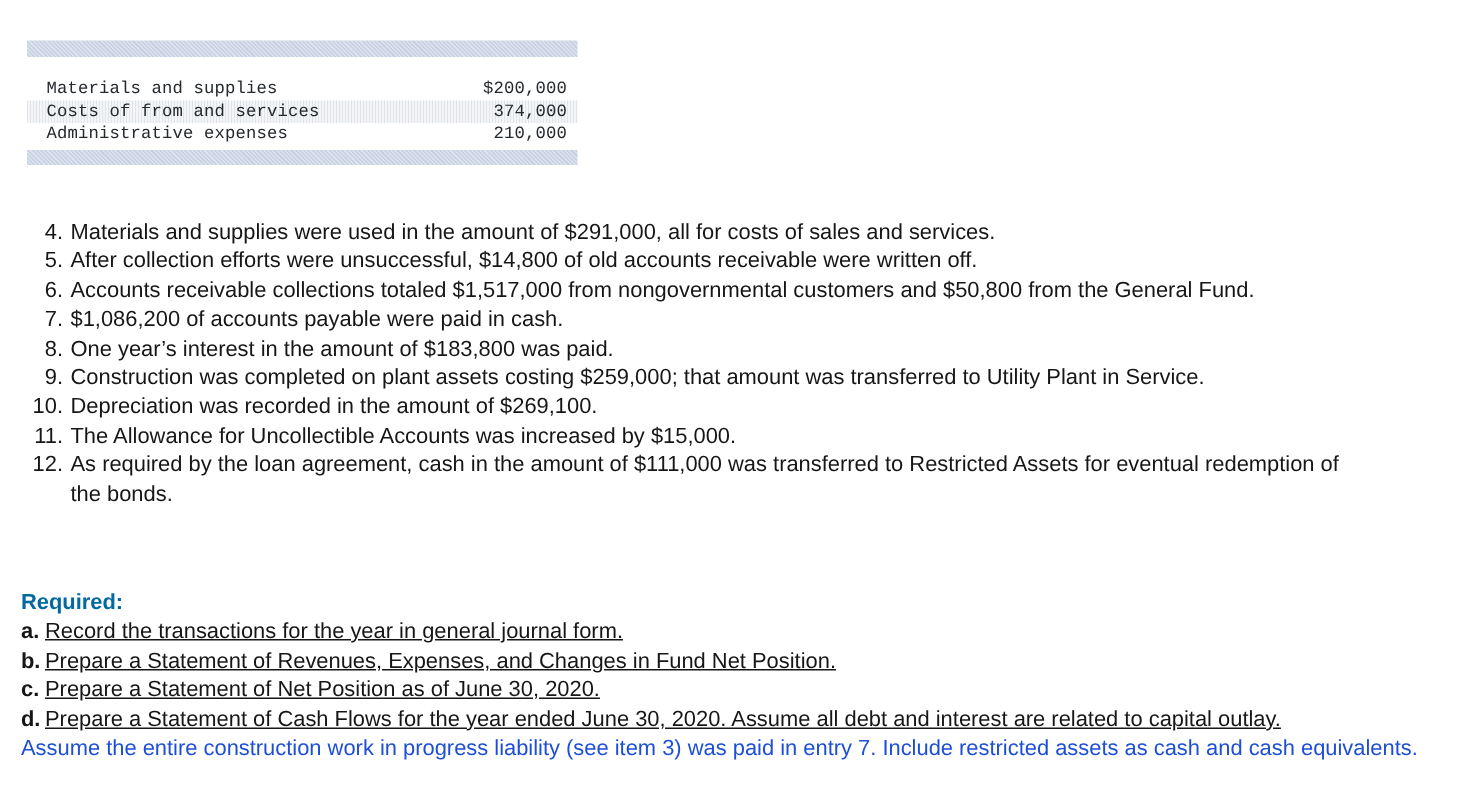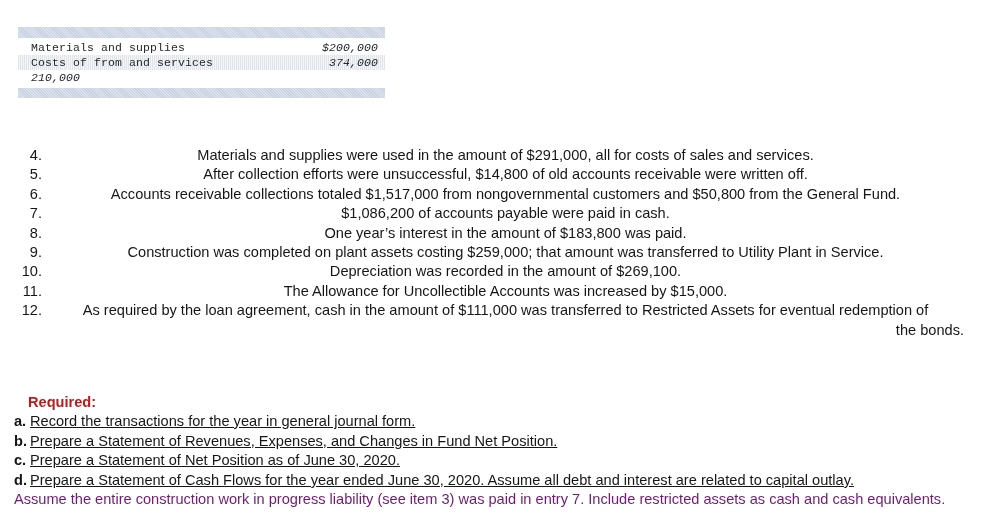--- a/index.html
+++ b/index.html
@@ -33,21 +33,21 @@
       rgba(255,255,255,0.35) 1px,
       rgba(255,255,255,0.0) 1px,
       rgba(255,255,255,0.0) 2px);
   }
   .dt-bar.footer {
     margin-top: 3px;
     height: 10px;
   }
   .dt-body {
     background: #ffffff;
-    padding-top: 2px;
+    padding-top: 14px;
   }
   .dt-row {
     display: flex;
     align-items: baseline;
     justify-content: space-between;
     font-family: "Liberation Mono", "DejaVu Sans Mono", monospace;
     font-size: 11.5px;
     line-height: 15px;
     color: #24292e;
     padding: 0 7px 0 13px;
@@ -61,21 +61,20 @@
       rgba(210,214,222,0.55) 1px,
       rgba(255,255,255,0) 1px,
       rgba(255,255,255,0) 2px);
   }
   .dt-label {
     white-space: pre;
   }
   .dt-value {
     white-space: pre;
     text-align: right;
-    font-style: italic;
   }
 
   
   .items-list {
     position: absolute;
     left: 14px;
     top: 146px;
     width: 950px;
   }
   .item-row {
@@ -87,43 +86,40 @@
   }
   .item-num {
     width: 28px;
     min-width: 28px;
     text-align: right;
     padding-right: 5px;
     white-space: nowrap;
   }
   .item-text {
     flex: 1;
-    text-align: center;
   }
   .item-cont {
     padding-left: 33px;
     font-size: 14.6px;
     line-height: 19.4px;
     color: #161616;
-    text-align: right;
   }
 
   
   .required-block {
     position: absolute;
     left: 14px;
     top: 392px;
     width: 950px;
   }
   .required-title {
     font-weight: bold;
     font-size: 14.6px;
     line-height: 20px;
-    color: #b91c1c;
-    margin-left: 14px;
+    color: #0369a1;
   }
   .req-row {
     display: flex;
     align-items: flex-start;
     font-size: 14.6px;
     line-height: 19.6px;
     color: #161616;
   }
   .req-letter {
     font-weight: bold;
@@ -131,38 +127,39 @@
     width: 16px;
     white-space: nowrap;
   }
   .req-text {
     flex: 1;
     text-decoration: underline;
   }
   .req-para {
     font-size: 14.6px;
     line-height: 19.6px;
-    color: #701a75;
+    color: #1d4ed8;
   }
 </style>
 </head>
 <body>
 
 <div class="data-table-wrap">
   <div class="dt-bar"></div>
   <div class="dt-body">
     <div class="dt-row">
       <span class="dt-label">Materials and supplies</span>
       <span class="dt-value">$200,000</span>
     </div>
     <div class="dt-row alt">
       <span class="dt-label">Costs of from and services</span>
       <span class="dt-value">374,000</span>
     </div>
     <div class="dt-row">
+      <span class="dt-label">Administrative expenses</span>
       <span class="dt-value">210,000</span>
     </div>
   </div>
   <div class="dt-bar footer"></div>
 </div>
 
 <div class="items-list">
 
   <div class="item-row">
     <span class="item-num">4.</span>

